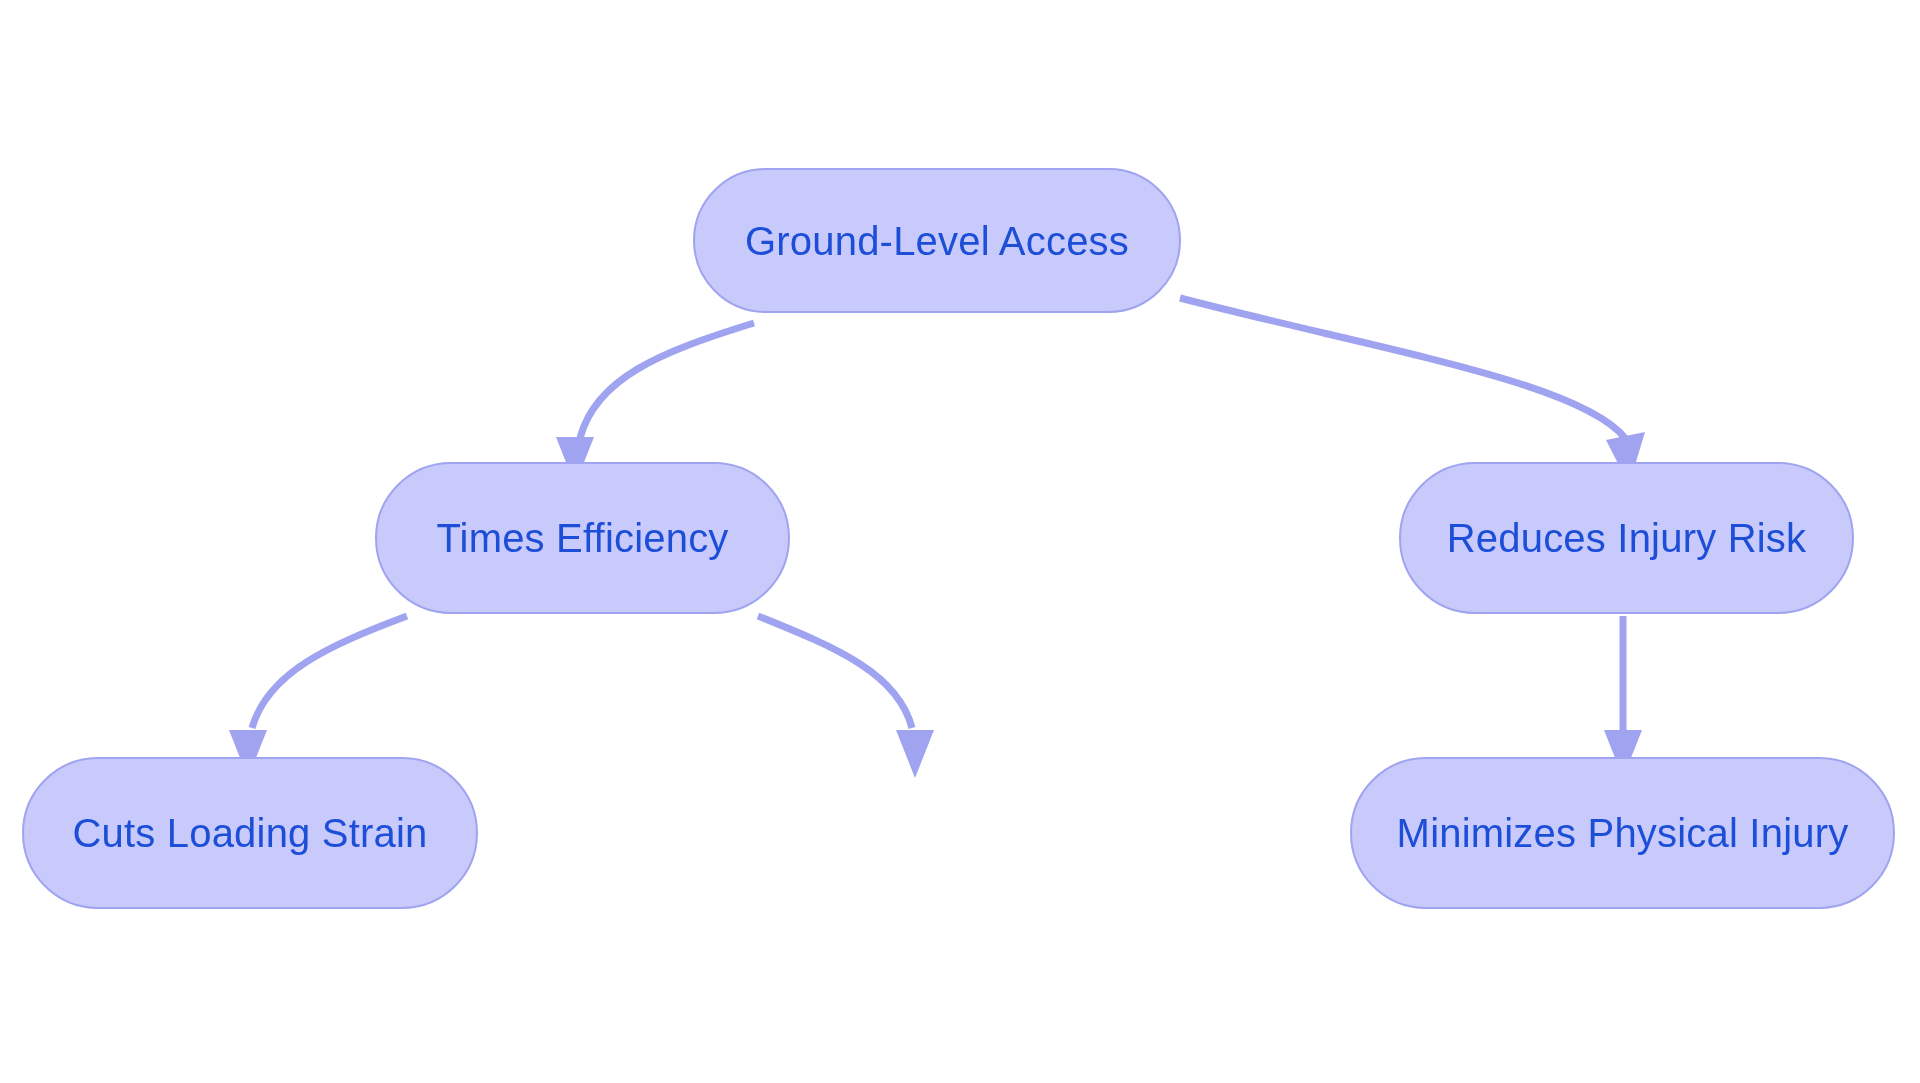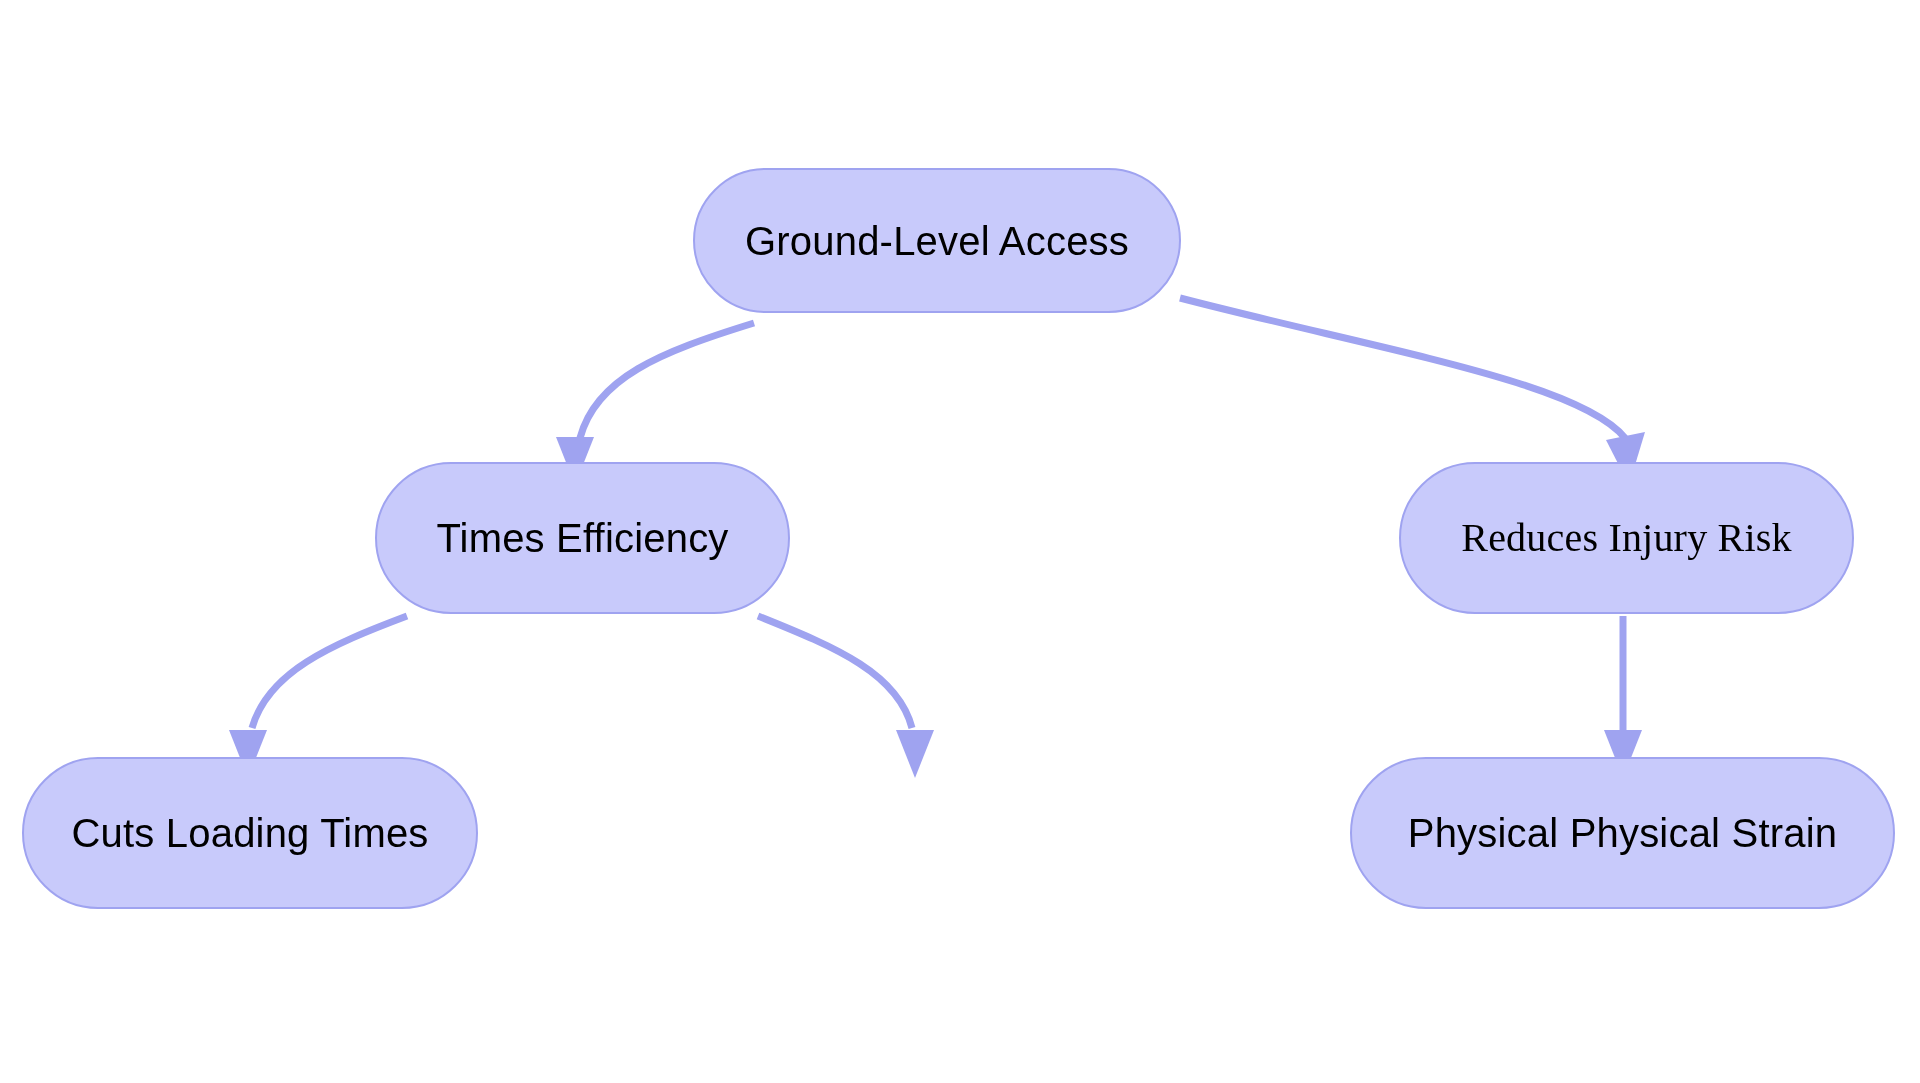--- a/index.html
+++ b/index.html
@@ -38,21 +38,21 @@
     border: 2px solid #9fa3f0;
     border-radius: 999px;
     color: #3333cc;
     white-space: nowrap;
   }
   .node-label {
     font-size: 40px;
     font-weight: 400;
     letter-spacing: 0.2px;
     line-height: 1;
-    color: #000000;
+    color: #1d4ed8;
   }
   .edge-path {
     fill: none;
     stroke: #9fa3f0;
     stroke-width: 7;
     stroke-linecap: butt;
     stroke-linejoin: round;
   }
   .edge-arrow {
     fill: #9fa3f0;
@@ -88,26 +88,26 @@
   </svg>
 
   <div class="node" style="left: 693px; top: 168px; width: 488px; height: 145px; background: rgb(200, 202, 251); border-color: rgb(159, 163, 240); color: rgb(51, 51, 204);">
     <span class="node-label">Ground-Level Access</span>
   </div>
 
   <div class="node" style="left: 375px; top: 462px; width: 415px; height: 152px; background: rgb(200, 202, 251); border-color: rgb(159, 163, 240); color: rgb(51, 51, 204);">
     <span class="node-label">Times Efficiency</span>
   </div>
 
-  <div class="node" style="left: 1399px; top: 462px; width: 455px; height: 152px; background: rgb(200, 202, 251); border-color: rgb(159, 163, 240); color: rgb(51, 51, 204); font-family: Liberation Serif, serif;">
+  <div class="node" style="left: 1399px; top: 462px; width: 455px; height: 152px; background: rgb(200, 202, 251); border-color: rgb(159, 163, 240); color: rgb(51, 51, 204);">
     <span class="node-label">Reduces Injury Risk</span>
   </div>
 
   <div class="node" style="left: 22px; top: 757px; width: 456px; height: 152px; background: rgb(200, 202, 251); border-color: rgb(159, 163, 240); color: rgb(51, 51, 204);">
-    <span class="node-label">Cuts Loading Times</span>
+    <span class="node-label">Cuts Loading Strain</span>
   </div>
 
 
   <div class="node" style="left: 1350px; top: 757px; width: 545px; height: 152px; background: rgb(200, 202, 251); border-color: rgb(159, 163, 240); color: rgb(51, 51, 204);">
-    <span class="node-label">Physical Physical Strain</span>
+    <span class="node-label">Minimizes Physical Injury</span>
   </div>
 
 </div>
 
 </body></html>

